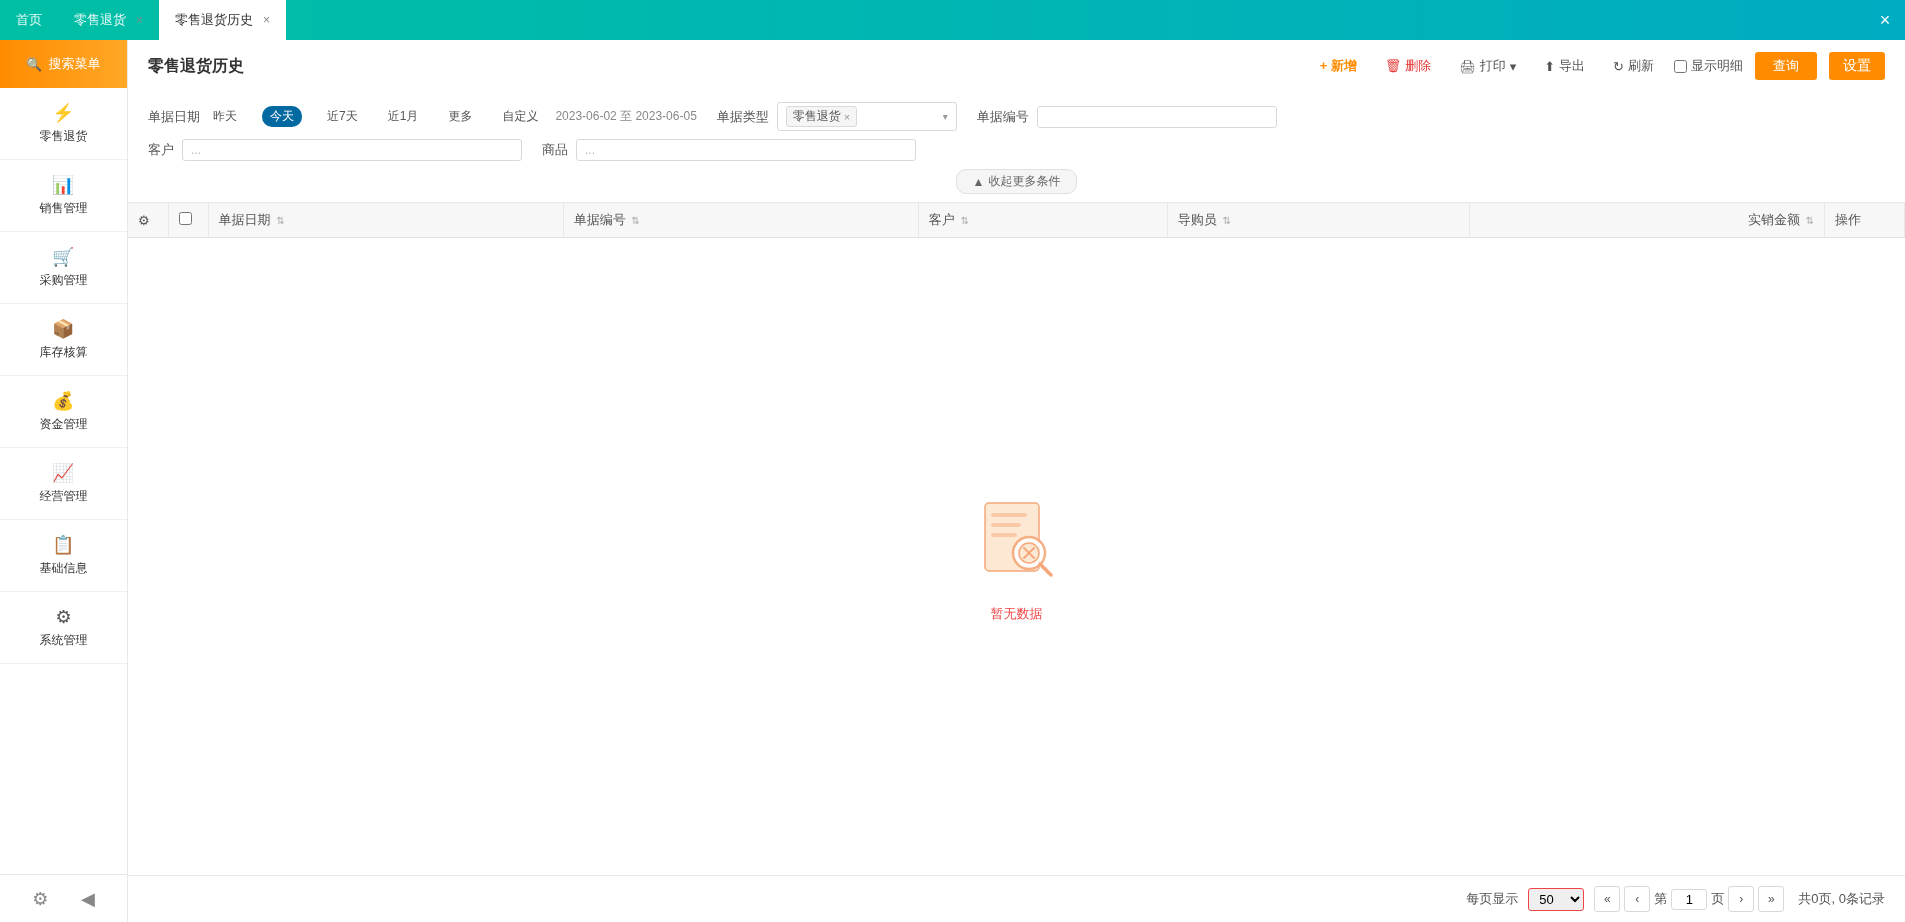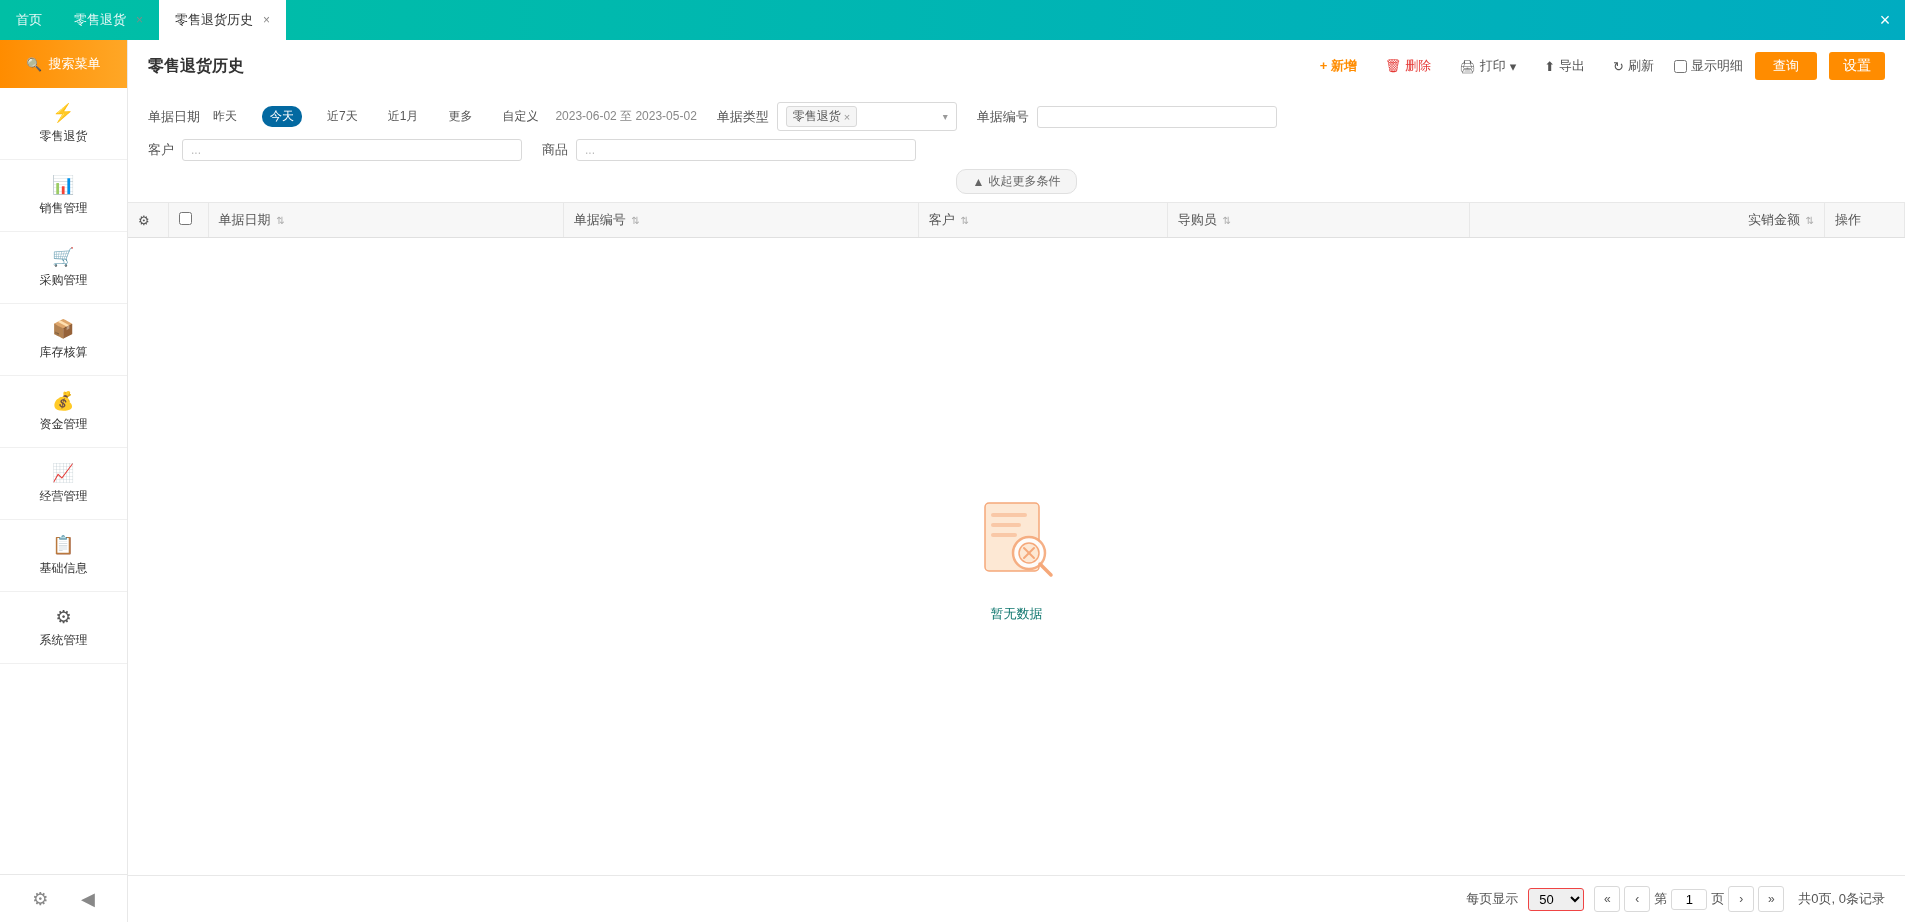--- a/index.html
+++ b/index.html
@@ -331,21 +331,21 @@
       justify-content: center;
       padding: 60px 0;
     }
     .empty-icon {
       width: 100px;
       height: 100px;
       margin-bottom: 14px;
     }
     .empty-text {
       font-size: 13px;
-      color: #0f766e;
+      color: #ef4444;
     }
 
     
     .pagination-bar {
       display: flex;
       align-items: center;
       justify-content: flex-end;
       padding: 10px 20px;
       gap: 10px;
       border-top: 1px solid #e8e8e8;
@@ -496,21 +496,21 @@
           <div class="filter-item">
             <span class="filter-label">单据日期</span>
             <div class="date-range-btns">
               <button class="date-btn">昨天</button>
               <button class="date-btn active">今天</button>
               <button class="date-btn">近7天</button>
               <button class="date-btn">近1月</button>
               <button class="date-btn">更多</button>
               <button class="date-btn">自定义</button>
             </div>
-            <span class="date-range-text">2023-06-02 至 2023-05-02</span>
+            <span class="date-range-text">2023-06-02 至 2023-06-05</span>
           </div>
           <div class="filter-item">
             <span class="filter-label">单据类型</span>
             <div class="filter-select">
               <span class="filter-select-tag">
                 <span>零售退货</span>
                 <span class="tag-close">×</span>
               </span>
               <span class="filter-select-arrow">▾</span>
             </div>

